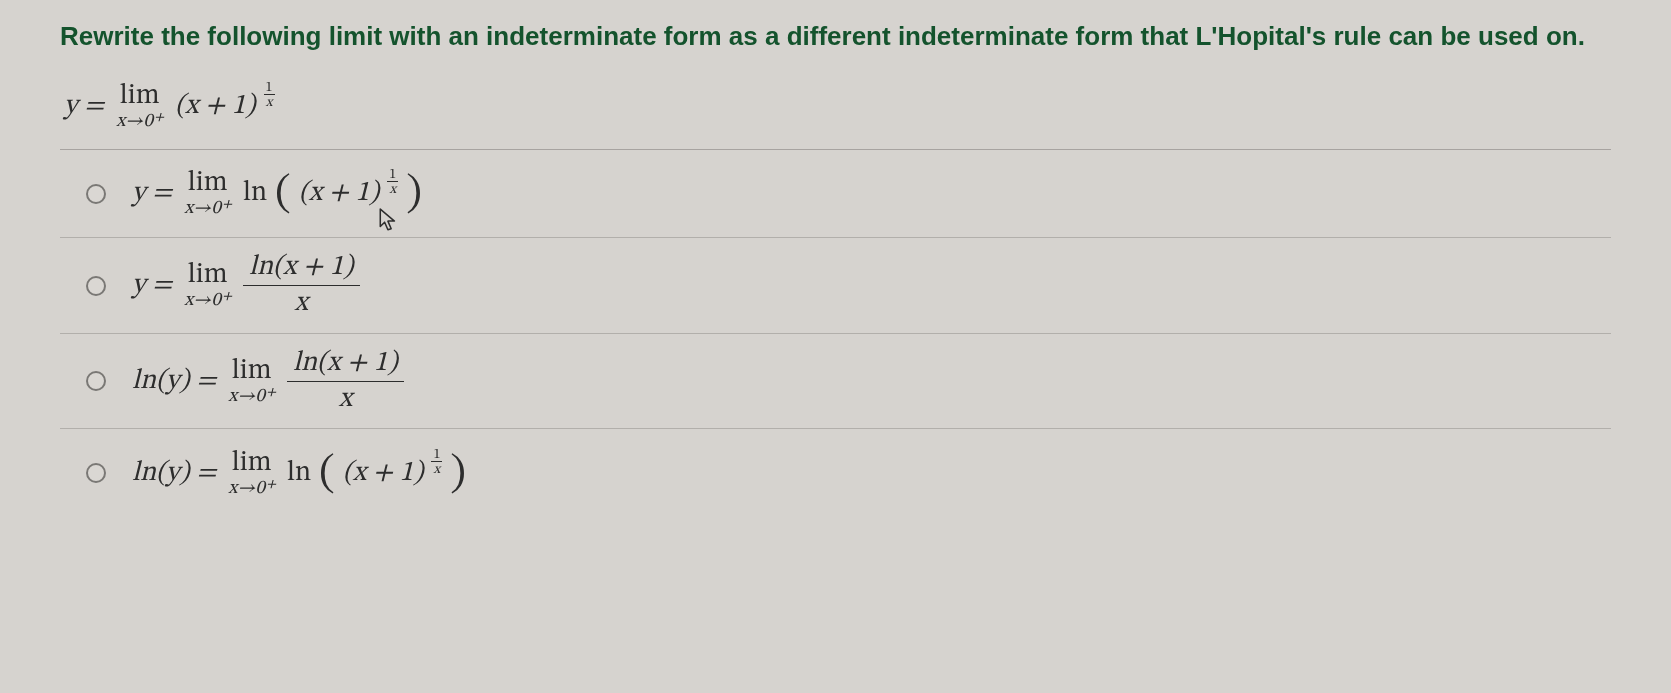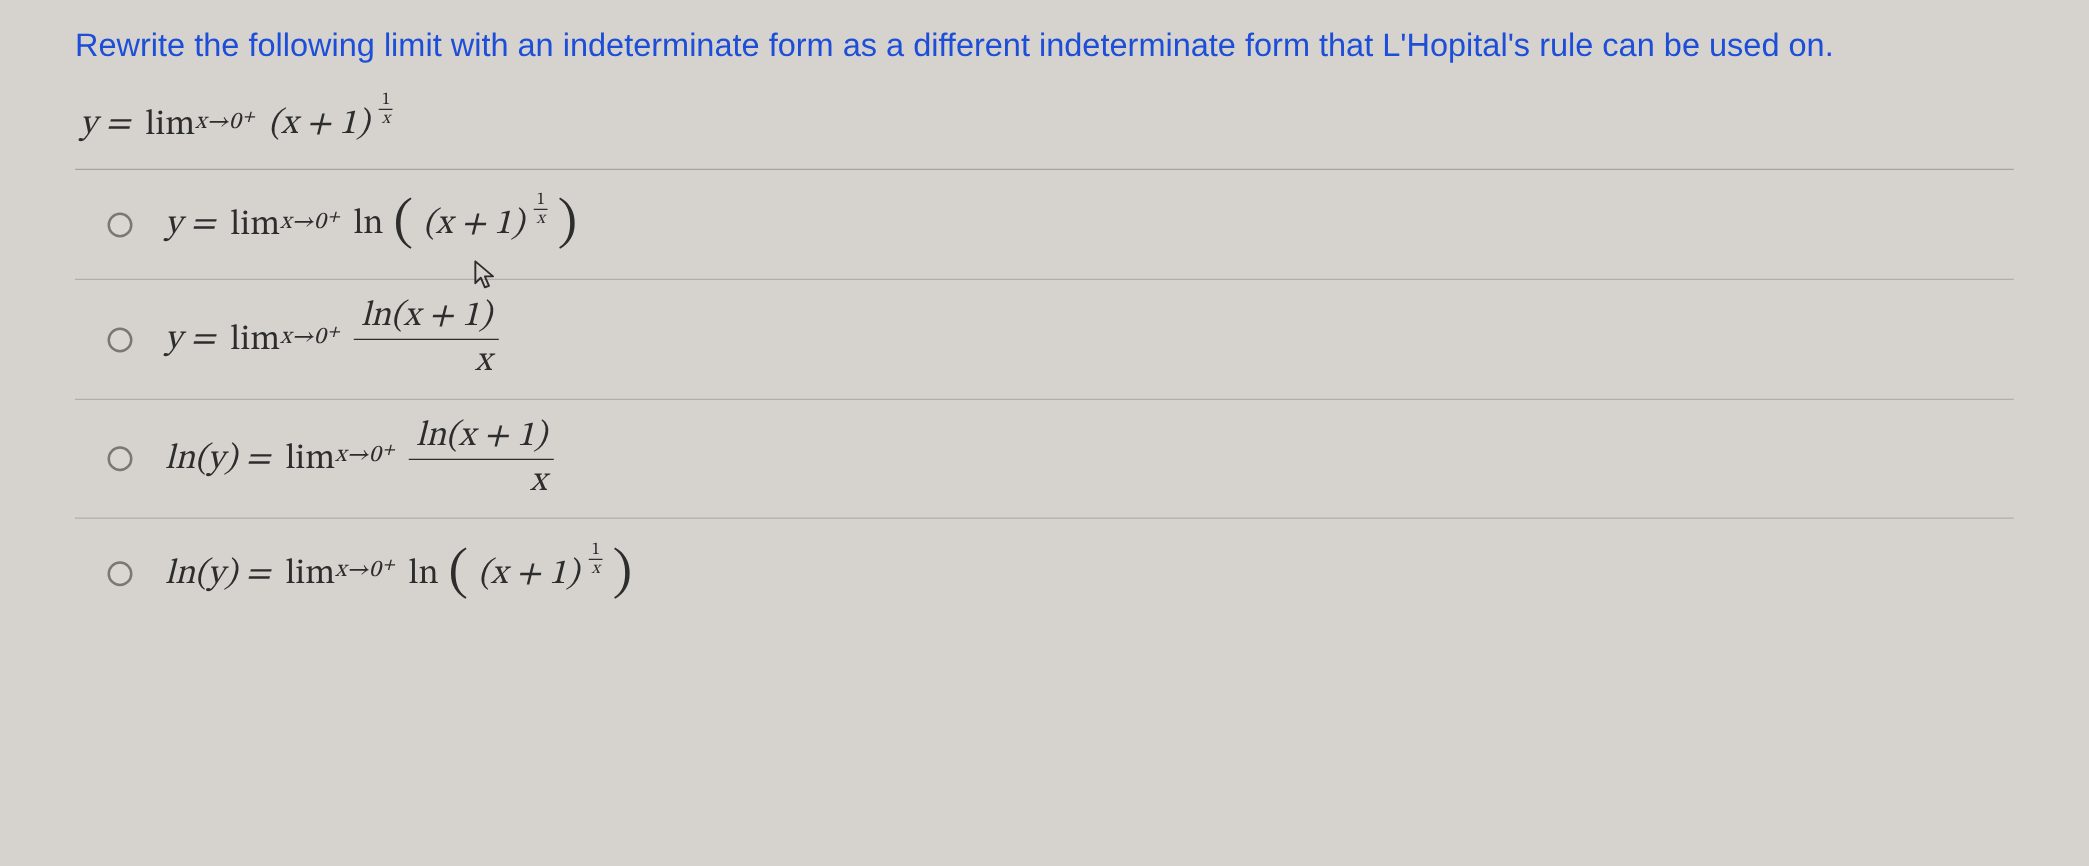--- a/index.html
+++ b/index.html
@@ -9,22 +9,22 @@
     width: 1671px;
     height: 693px;
     padding: 16px 60px 30px 60px;
     color: #3a3a3a;
     position: relative;
   }
   .prompt {
     font-size: 26px;
     line-height: 1.55;
     margin-bottom: 26px;
-    color: #1d4ed8;
-    font-weight: 400;
+    color: #14532d;
+    font-weight: 700;
   }
   .given {
     font-size: 30px;
     font-family: "Cambria Math", "STIX Two Math", "Latin Modern Math", serif;
     color: #2d2d2d;
     margin-bottom: 18px;
     position: relative;
     padding-left: 4px;
   }
   hr.divider {
@@ -55,30 +55,31 @@
   .math {
     font-family: "Cambria Math", "STIX Two Math", "Latin Modern Math", serif;
     font-size: 28px;
     color: #2d2d2d;
     display: flex;
     align-items: center;
     gap: 8px;
   }
   .lim {
     display: inline-flex;
-    flex-direction: row;
+    flex-direction: column;
+    align-items: center;
     line-height: 1;
     margin: 0 4px;
   }
   .lim .top { font-size: 28px; }
   .lim .sub { font-size: 19px; margin-top: 2px; }
   .frac {
     display: inline-flex;
     flex-direction: column;
-    align-items: flex-end;
+    align-items: center;
     line-height: 1.1;
     vertical-align: middle;
   }
   .frac .num { padding: 0 6px 2px 6px; border-bottom: 1.6px solid #2d2d2d; }
   .frac .den { padding: 2px 6px 0 6px; }
   .sfrac {
     display: inline-flex;
     flex-direction: column;
     align-items: center;
     line-height: 1;

